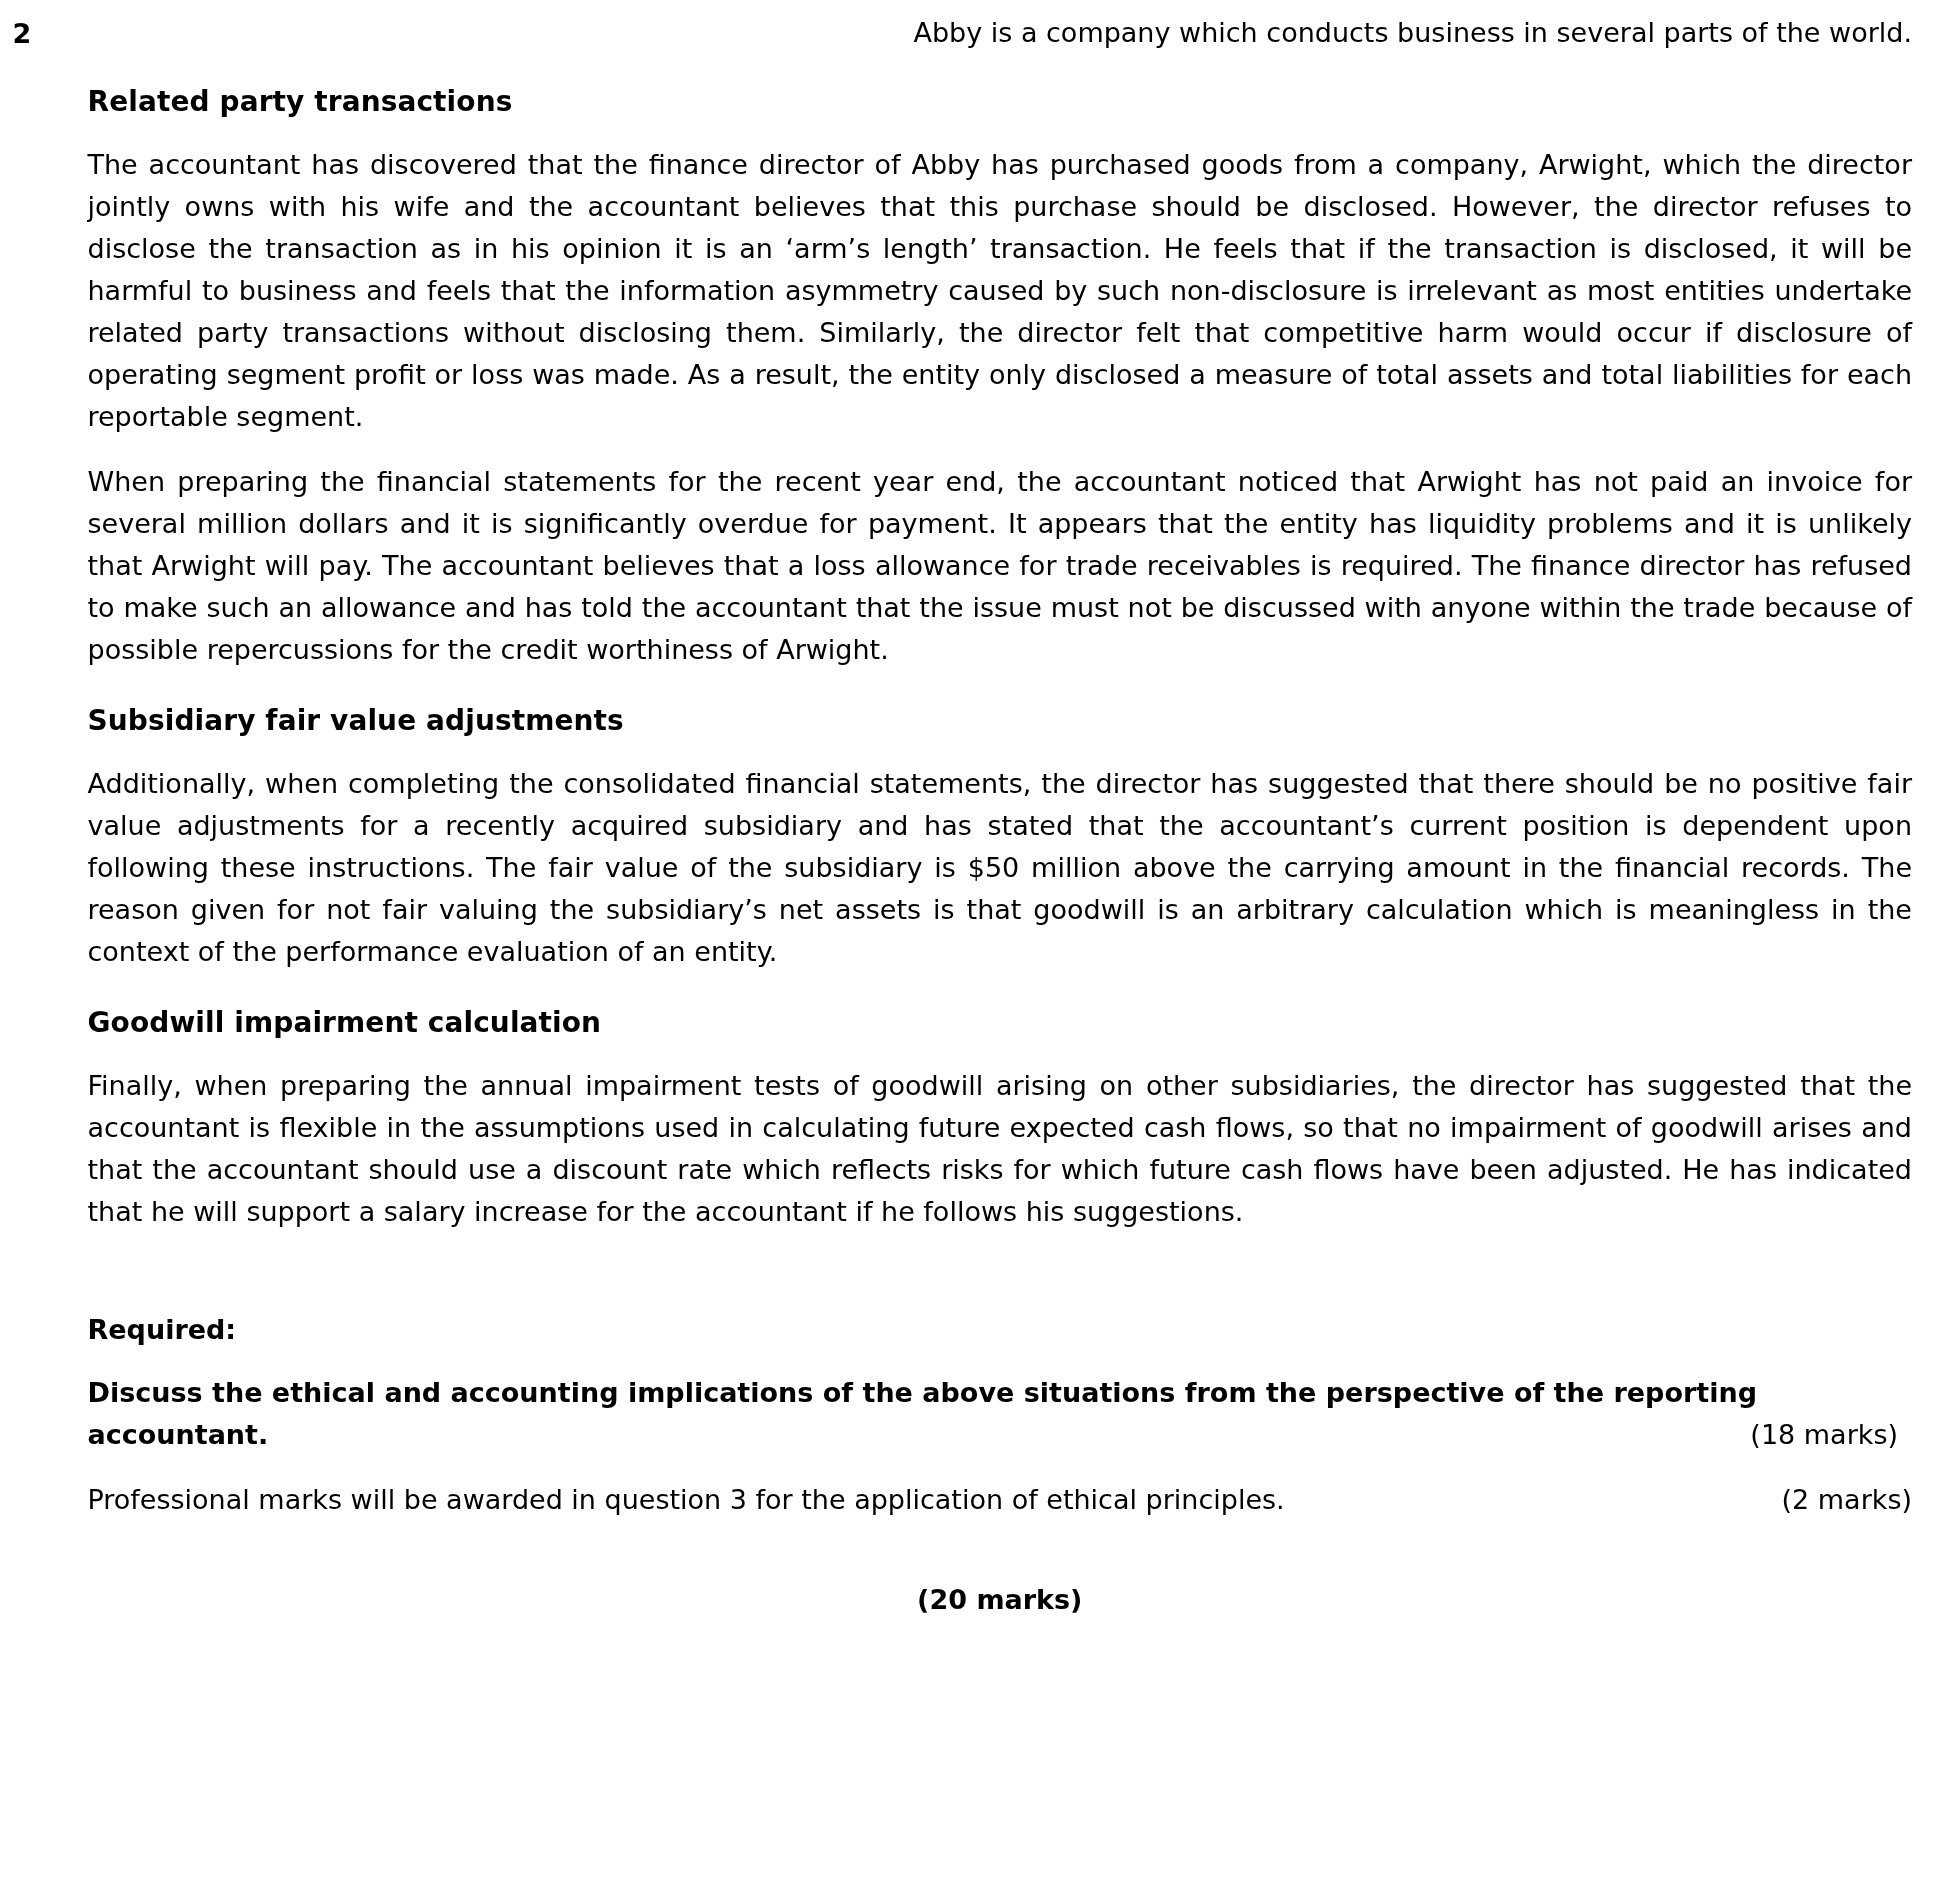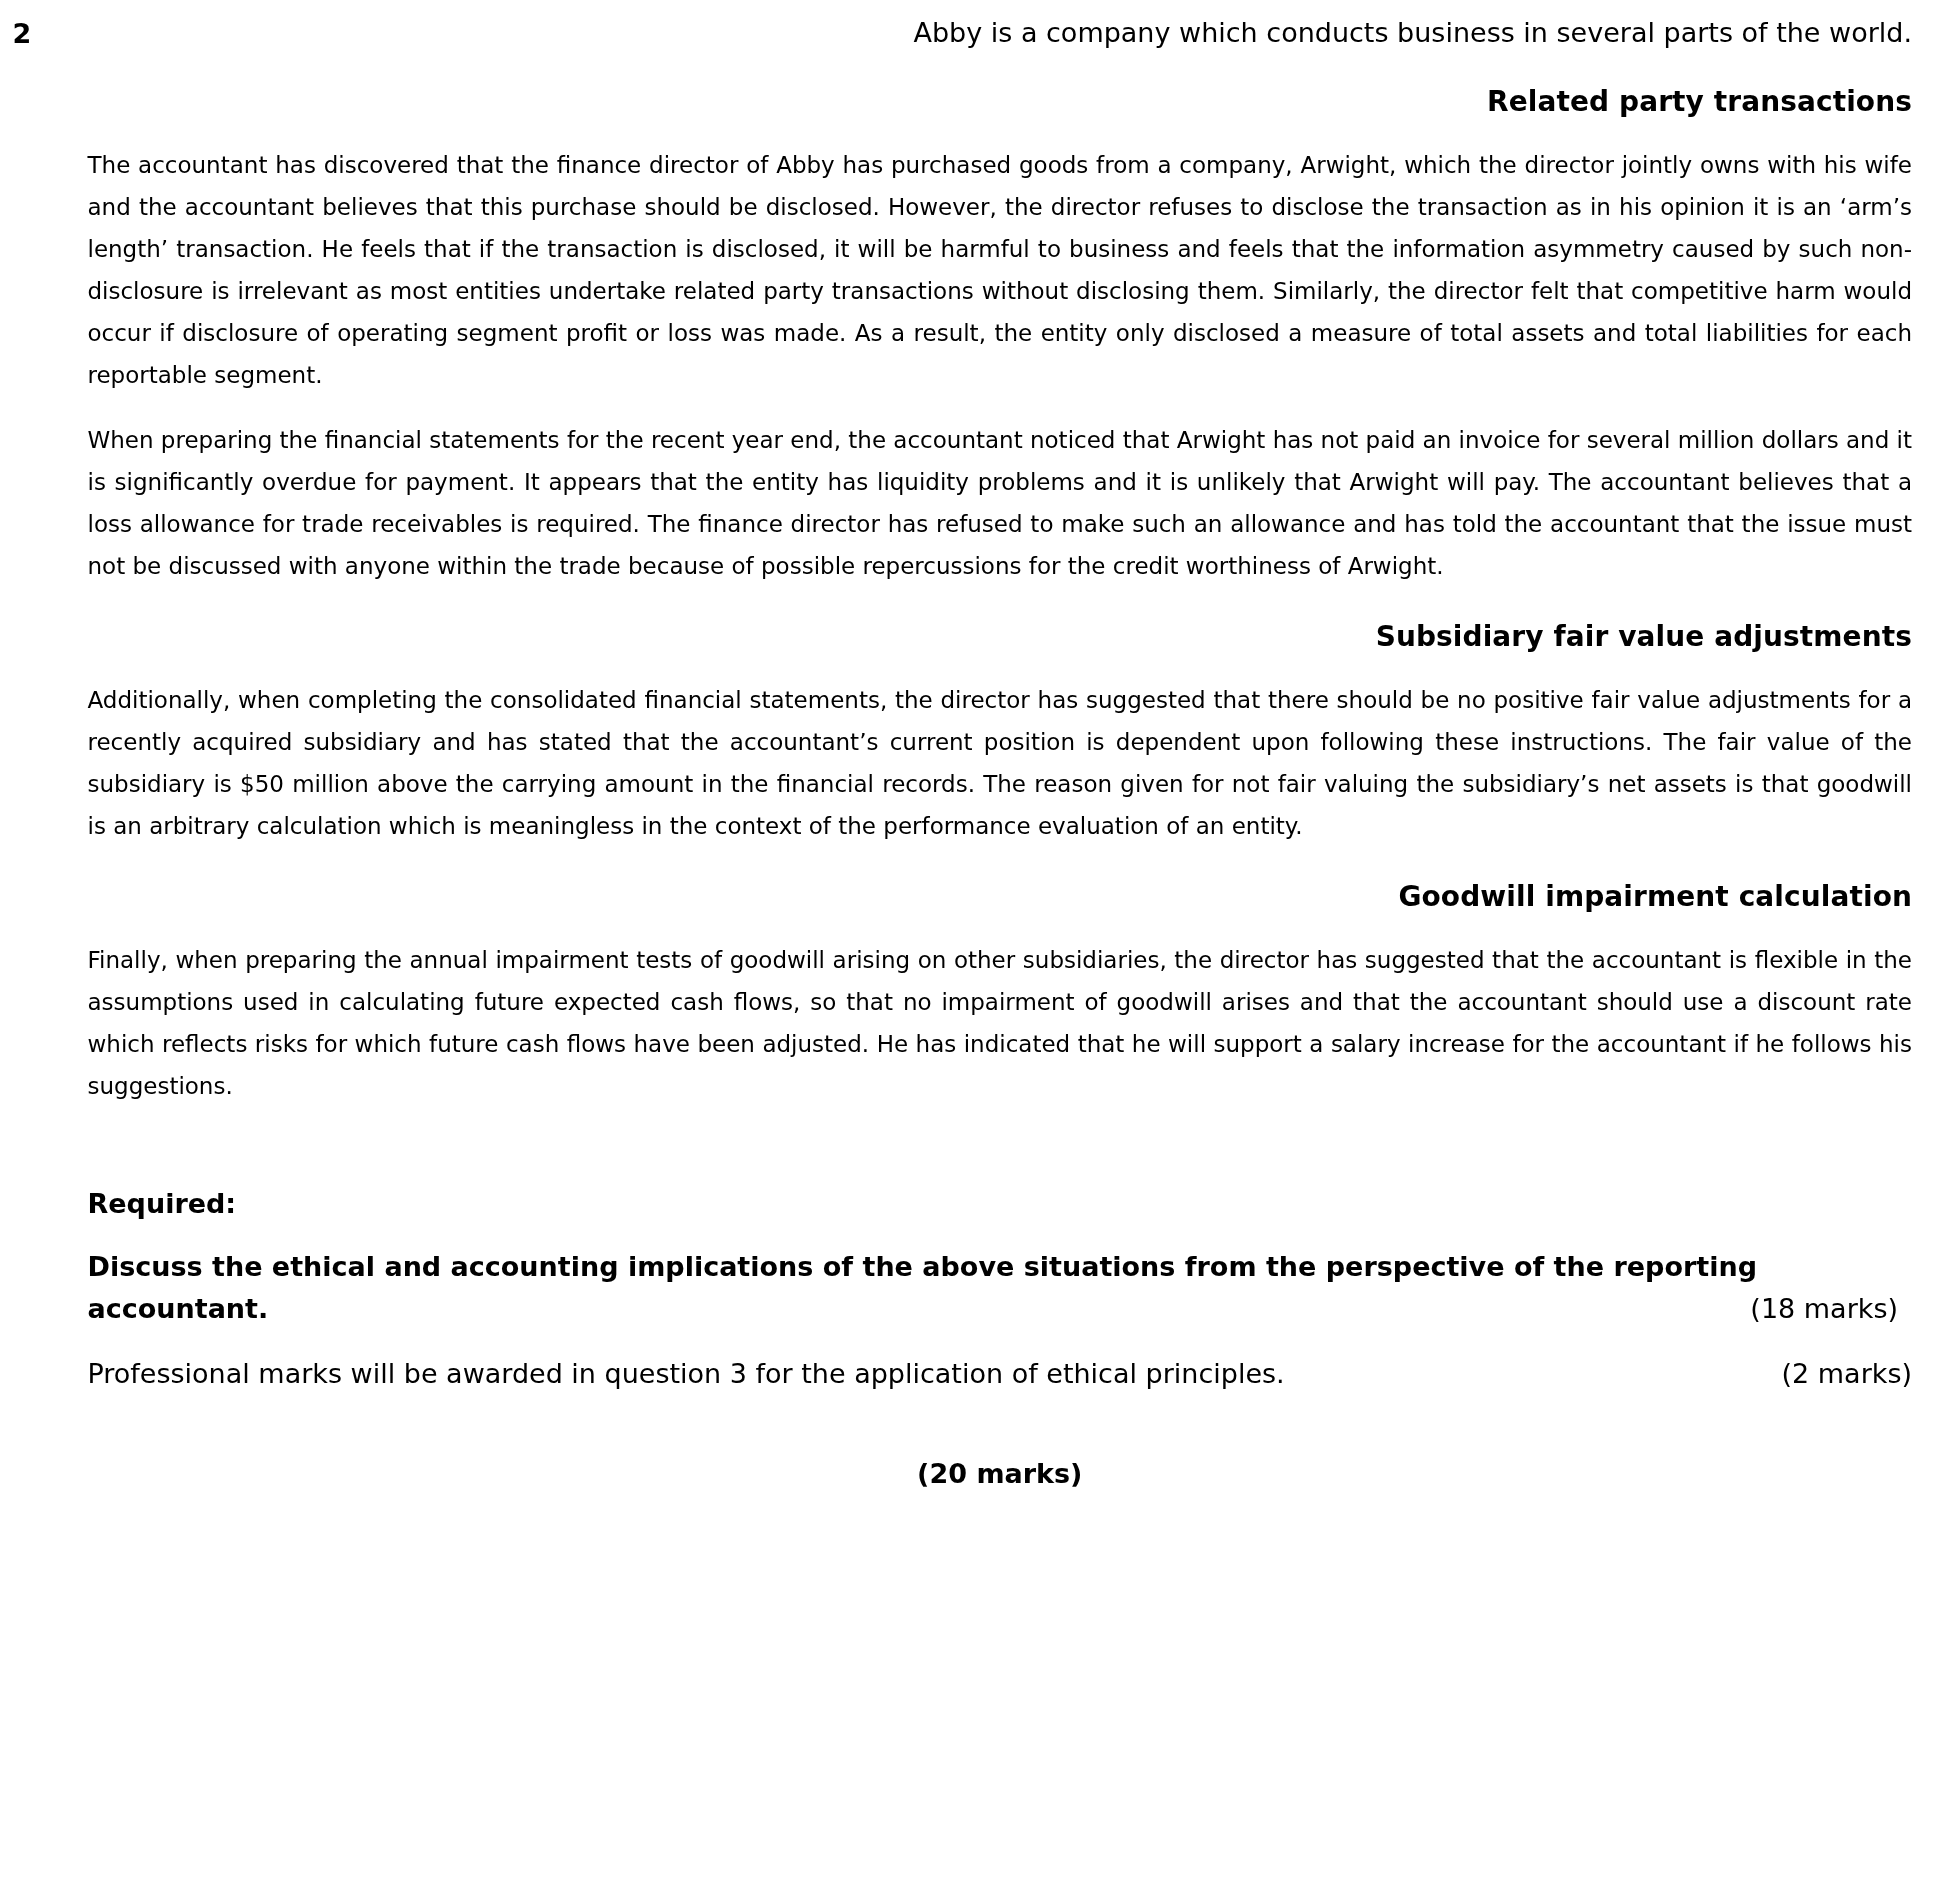--- a/index.html
+++ b/index.html
@@ -47,24 +47,23 @@
     line-height: 39px;
     margin: 0;
     text-align: right;
   }
   h2.section-heading {
     font-size: 28px;
     font-weight: bold;
     line-height: 39px;
     margin: 30px 0 0 0;
     letter-spacing: 0.1px;
-    text-align: right;
   }
   p.para {
-    font-size: 23px;
+    font-size: 27px;
     line-height: 42px;
     margin: 23px 0 0 0;
     text-align: justify;
     text-justify: inter-word;
     hyphens: none;
   }
   p.para:last-child { margin-bottom: 0; }
 
   .required-label {
     font-size: 27px;

